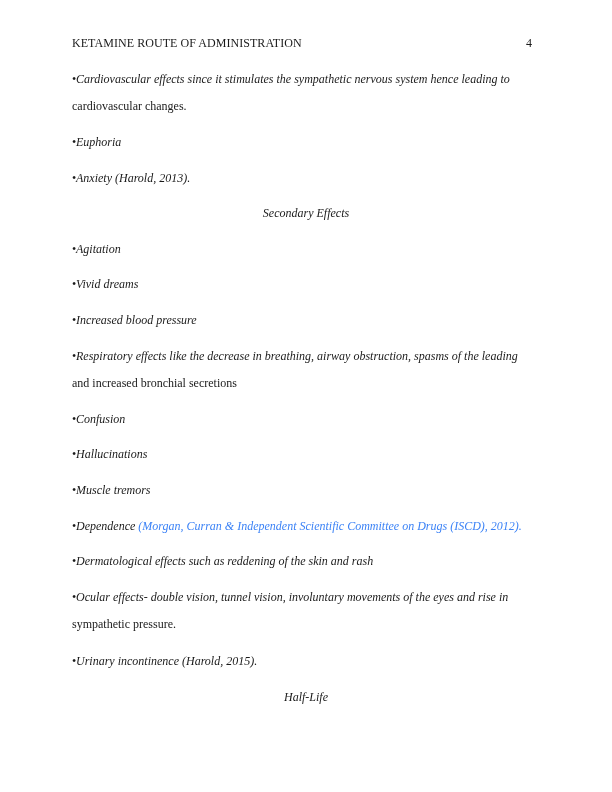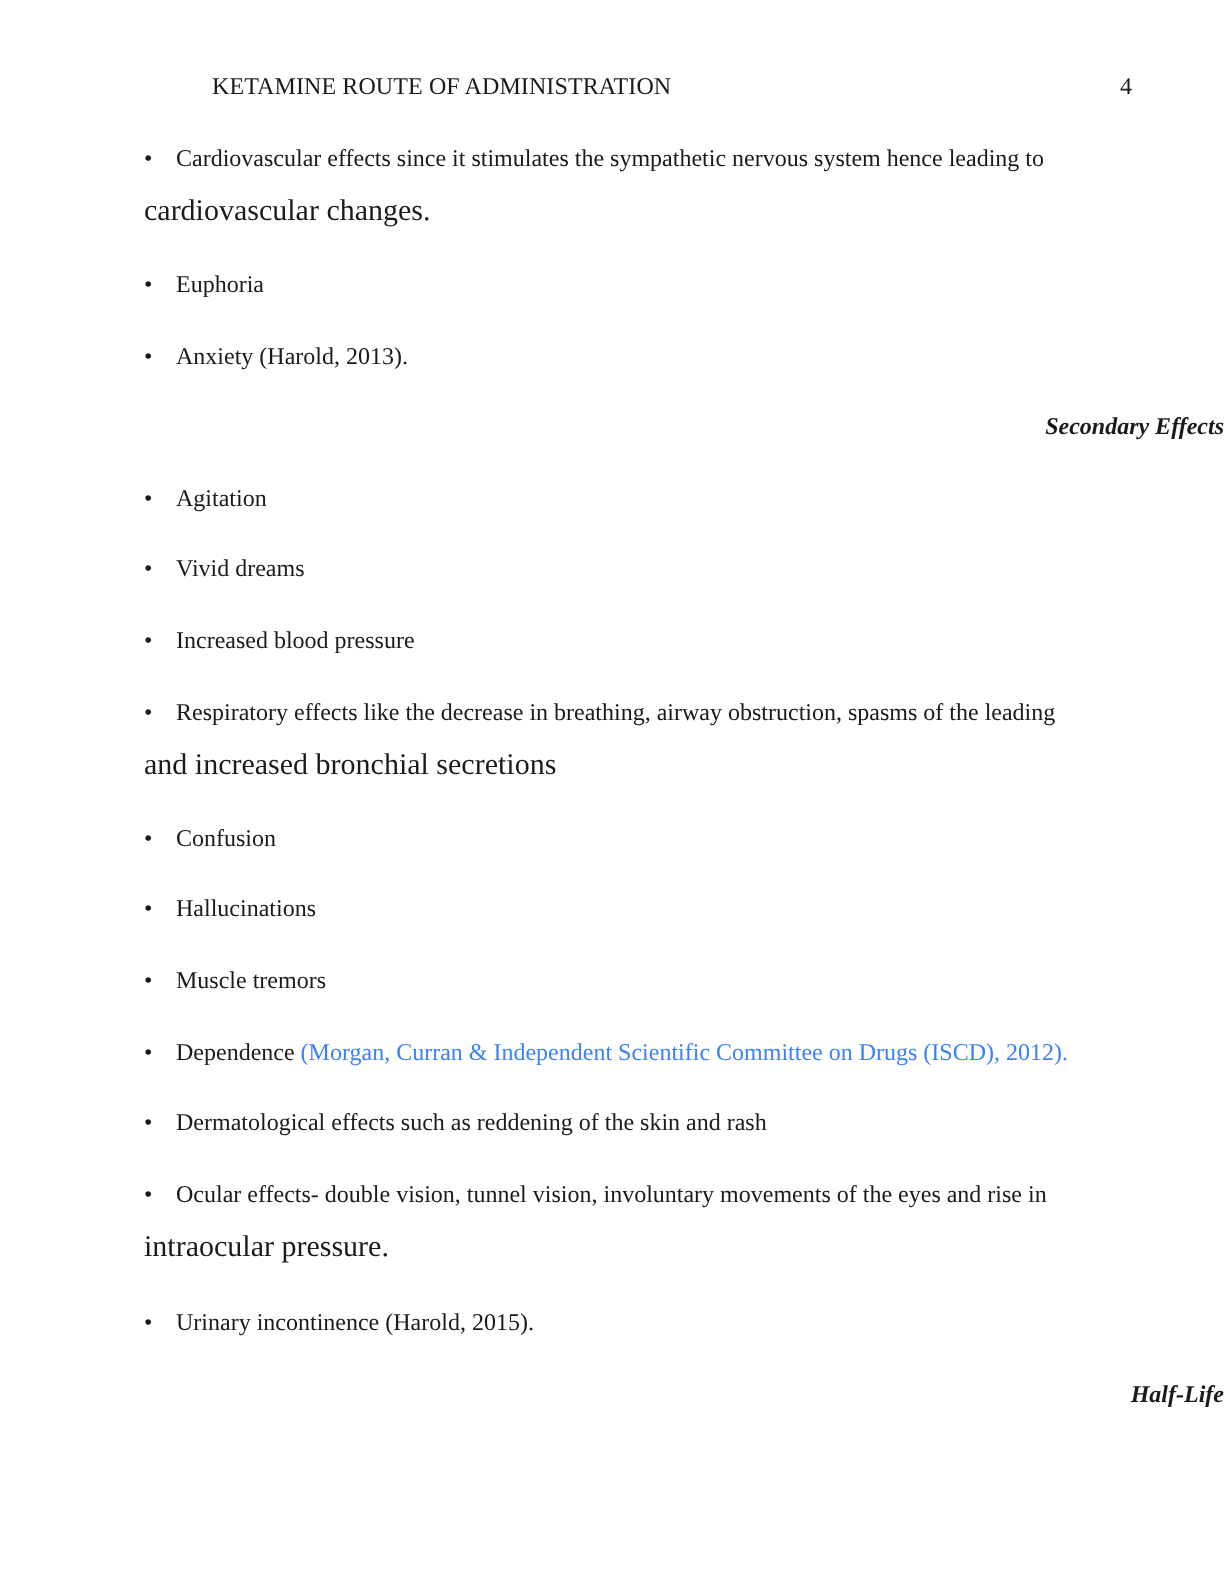--- a/index.html
+++ b/index.html
@@ -1,24 +1,24 @@
 <!DOCTYPE html>
 <html><head>
 <meta charset="utf-8">
 <style>
   html, body { margin:0; padding:0; background:#ffffff; }
   body { width:612px; height:792px; position:relative; overflow:hidden;
          font-family:"Liberation Serif", serif; color:#1a1a1a; font-size:12px; }
-  .header { position:absolute; top:36px; left:72px; width:460px; height:16px;margin-left:34px; }
+  .header { position:absolute; top:36px; left:72px; width:460px; height:16px; }
   .running-head { position:absolute; left:0; top:0; font-size:12px; letter-spacing:0.05px; }
   .page-num { position:absolute; right:0; top:0; font-size:12px; }
-  .line { position:absolute; left:72px; white-space:nowrap; font-size:15px; line-height:14px; }
+  .line { position:absolute; left:72px; white-space:nowrap; font-size:12px; line-height:14px; }
   .bullet { position:absolute; left:72px; width:10px; }
-  .btext { position:absolute; left:88px; white-space:nowrap; }
-  .heading { position:absolute; left:0; width:612px; text-align:right; font-weight:bold; font-style:italic; }
+  .btext { position:absolute; left:76px; white-space:nowrap;font-style:italic; }
+  .heading { position:absolute; left:0; width:612px; text-align:center; font-weight:normal; font-style:italic; }
   .cite { color:#3b82f6; }
 </style>
 </head>
 <body>
 
 <div class="header">
   <span class="running-head">KETAMINE ROUTE OF ADMINISTRATION</span>
   <span class="page-num">4</span>
 </div>
 
@@ -71,20 +71,20 @@
   <span class="bullet" style="top:519px">•</span>
   <span class="btext" style="top:519px"><span>Dependence </span><span class="cite">(Morgan, Curran &amp; Independent Scientific Committee on Drugs (ISCD), 2012).</span></span>
 </div>
 <div>
   <span class="bullet" style="top:554px">•</span>
   <span class="btext" style="top:554px">Dermatological effects such as reddening of the skin and rash</span>
 </div>
 <div>
   <span class="bullet" style="top:590px">•</span>
   <span class="btext" style="top:590px">Ocular effects- double vision, tunnel vision, involuntary movements of the eyes and rise in</span>
-  <span class="line" style="top:617px">intraocular pressure.</span>
+  <span class="line" style="top:617px">sympathetic pressure.</span>
 </div>
 <div>
   <span class="bullet" style="top:654px">•</span>
   <span class="btext" style="top:654px">Urinary incontinence (Harold, 2015).</span>
 </div>
 
 <div class="heading" style="top:690px">Half-Life</div>
 
 </body></html>

